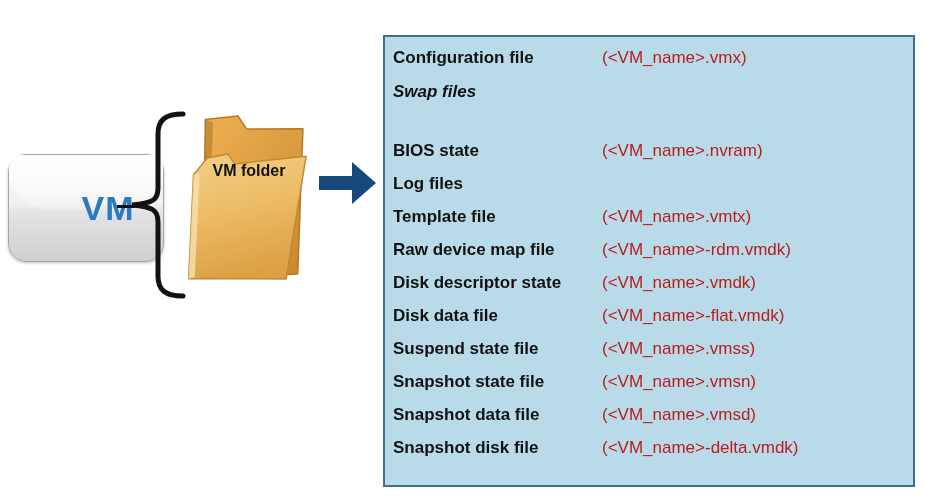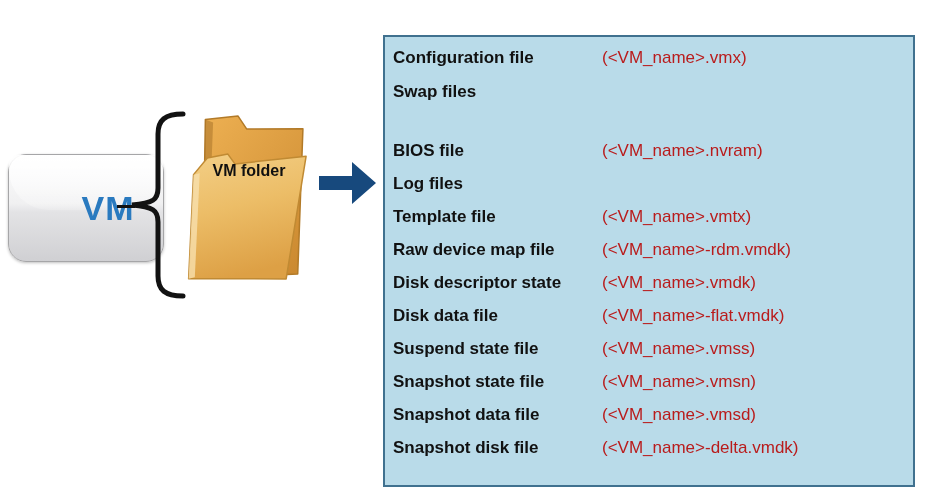--- a/index.html
+++ b/index.html
@@ -40,21 +40,21 @@
   .files-panel{
     position:absolute;left:383px;top:35px;width:532px;height:452px;
     box-sizing:border-box;background:#b9dbe9;border:2px solid #40718f;
     padding:4px 14px 0 8px;
   }
   .file-row{display:flex;align-items:flex-start;height:33px;}
   .file-row.two-line{height:60px;padding-top:5px;box-sizing:border-box;}
   .file-row .lbl{
     flex:0 0 209px;font-weight:bold;font-size:17px;color:#111;line-height:33px;
   }
-  .file-row.two-line .lbl{line-height:26px;}
+  .file-row.two-line .lbl{line-height:26px;font-style:italic;}
   .file-row .vals{font-size:17px;color:#b91c1c;line-height:33px;}
   .file-row.two-line .vals{line-height:26px;}
 </style>
 </head>
 <body>
 
 <div class="canvas">
 
   <div class="vm-box">
     <span class="vm-text">VM</span>
@@ -102,21 +102,21 @@
       <div class="vals">
           <div>(&lt;VM_name&gt;.vmx)</div>
         </div>
     </div>
 
     <div class="file-row two-line">
       <div class="lbl">Swap files</div>
     </div>
 
     <div class="file-row">
-      <div class="lbl">BIOS file</div>
+      <div class="lbl">BIOS state</div>
       <div class="vals">
           <div>(&lt;VM_name&gt;.nvram)</div>
         </div>
     </div>
 
     <div class="file-row">
       <div class="lbl">Log files</div>
     </div>
 
     <div class="file-row">

